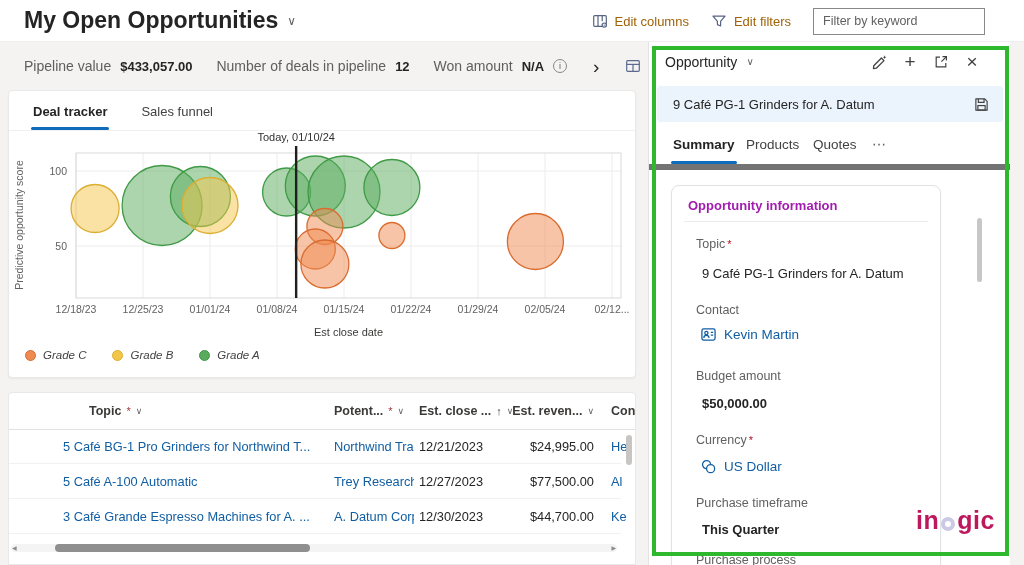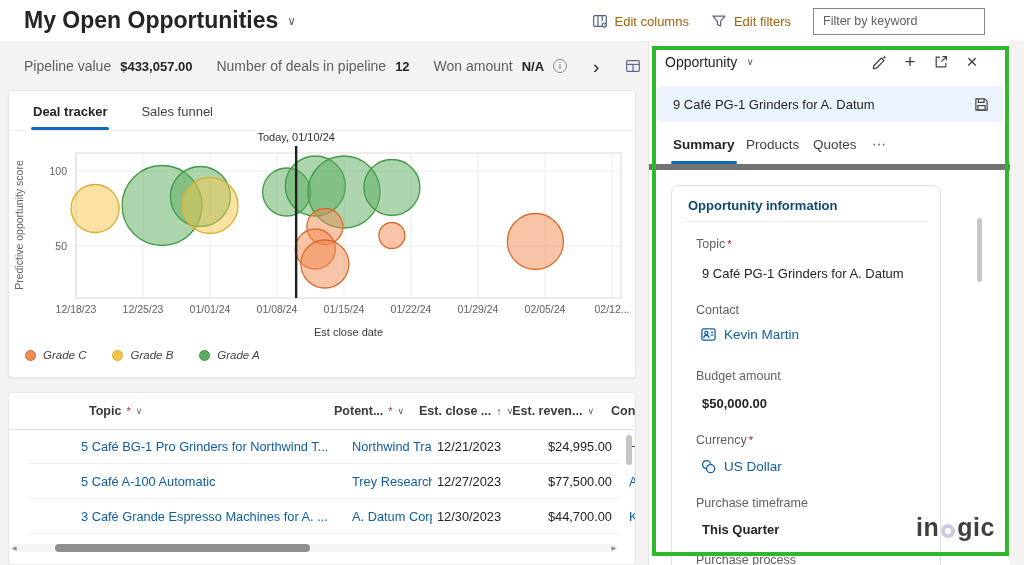--- a/index.html
+++ b/index.html
@@ -41,21 +41,21 @@
   
   .table-card { position:absolute; left:8px; top:392px; width:628px; height:173px; background:#fff; border:1px solid #e8e8e8; border-radius:4px 4px 0 0; overflow:hidden; }
   .th { position:absolute; top:0; height:36px; display:flex; align-items:center; gap:5px; font-size:12.5px; font-weight:700; color:#3b3a39; cursor:pointer; }
   .thead-line { position:absolute; top:36px; left:0; right:0; height:1px; background:#e1e1e1; }
   .th .chev { font-size:9px; font-weight:400; }
   .th .req { color:#a4373a; font-size:11px; font-weight:400; }
   .sort-arrow { font-size:11px; color:#424242; font-weight:400; }
   .th1 { left:80px; } .th2 { left:325px; } .th3 { left:410px; }
   .th4 { left:480px; width:105px; justify-content:flex-end; }
   .th5 { left:602px; }
-  .trow { position:absolute; left:18px; right:14px; height:35px; border-bottom:1px solid #f1f1f1; }
+  .trow { position:absolute; left:0; right:14px; height:35px; border-bottom:1px solid #f1f1f1; }
   .r1 { top:36px; } .r2 { top:71px; } .r3 { top:106px; }
   .td { position:absolute; top:0; height:35px; display:flex; align-items:center; font-size:12.8px; color:#242424; white-space:nowrap; }
   .td a, .link { color:#115ea3; text-decoration:none; cursor:pointer; }
   .td-topic { left:54px; max-width:250px; overflow:hidden; }
   .td-potential { left:325px; width:80px; overflow:hidden; }
   .td-close { left:410px; }
   .td-revenue { left:480px; width:105px; justify-content:flex-end; }
   .td-contact { left:602px; width:20px; overflow:hidden; }
   .vscroll { position:absolute; right:2px; top:38px; bottom:24px; width:8px; }
   .vscroll-thumb { position:absolute; top:4px; left:1px; width:6px; height:30px; background:#c8c6c4; border-radius:3px; }
@@ -74,31 +74,31 @@
   .icon-close { font-size:19px; }
   .record-bar { position:absolute; top:44px; left:8px; width:346px; height:36px; background:#ebf3fc; border-radius:4px; display:flex; align-items:center; padding:0 12px 0 16px; font-size:13px; color:#242424; }
   .record-bar .save { margin-left:auto; }
   .panel-tabs { position:absolute; top:88px; left:0; right:0; height:40px; border-bottom:6px solid #737373; }
   .ptab { position:absolute; bottom:0; padding-bottom:12px; font-size:13.5px; color:#424242; cursor:pointer; }
   .ptab.active { font-weight:700; color:#242424; }
   .ptab.active::after { content:""; position:absolute; left:-2px; right:-2px; bottom:0; height:3px; background:#0f6cbd; border-radius:2px; }
   .pt1 { left:24px; } .pt2 { left:97px; } .pt3 { left:164px; }
   .pt-more { left:223px; color:#616161; letter-spacing:2px; font-size:14px; }
   .section-card { position:absolute; left:22px; top:143px; width:270px; height:440px; background:#fff; border:1px solid #e2e2e2; border-radius:8px; box-shadow:0 1px 3px rgba(0,0,0,.04); }
-  .section-title { position:absolute; left:16px; top:12px; font-size:13px; font-weight:700; color:#0c4a6e; }
+  .section-title { position:absolute; left:16px; top:12px; font-size:13px; font-weight:700; color:#a21caf; }
   .section-divider { position:absolute; left:12px; right:12px; top:35px; height:1px; background:#ececec; }
   .f-label { position:absolute; left:24px; font-size:12.5px; color:#616161; }
   .f-value { position:absolute; left:30px; font-size:13px; color:#242424; white-space:nowrap; }
   .f-bold { font-weight:700; }
   .f-link { position:absolute; left:28px; display:flex; align-items:center; gap:7px; color:#115ea3; font-size:13.5px; cursor:pointer; }
   .req-star { color:#b10e1c; font-size:11px; margin-left:2px; }
   .panel-scroll-thumb { position:absolute; left:328px; top:176px; width:5px; height:64px; background:#c9c7c5; border-radius:3px; }
 
   
-  .watermark { position:absolute; left:916px; top:506px; z-index:40; display:flex; align-items:center; color:#404040; font-size:25px; font-weight:700; letter-spacing:.5px;margin-top:7px; }
+  .watermark { position:absolute; left:916px; top:506px; z-index:40; display:flex; align-items:center; color:#be185d; font-size:25px; font-weight:700; letter-spacing:.5px; }
   .wm-ring { display:inline-block; width:14px; height:14px; border:4px solid #ccc9e4; border-radius:50%; margin:6px 2px 0 2px; }
   .annotation { position:absolute; left:652px; top:46px; width:357px; height:510px; border:4px solid #2eb82e; z-index:60; pointer-events:none; }
 </style>
 </head>
 <body>
 
 <div id="app">
 
   <header class="cmdbar">
     <div class="view-selector">

